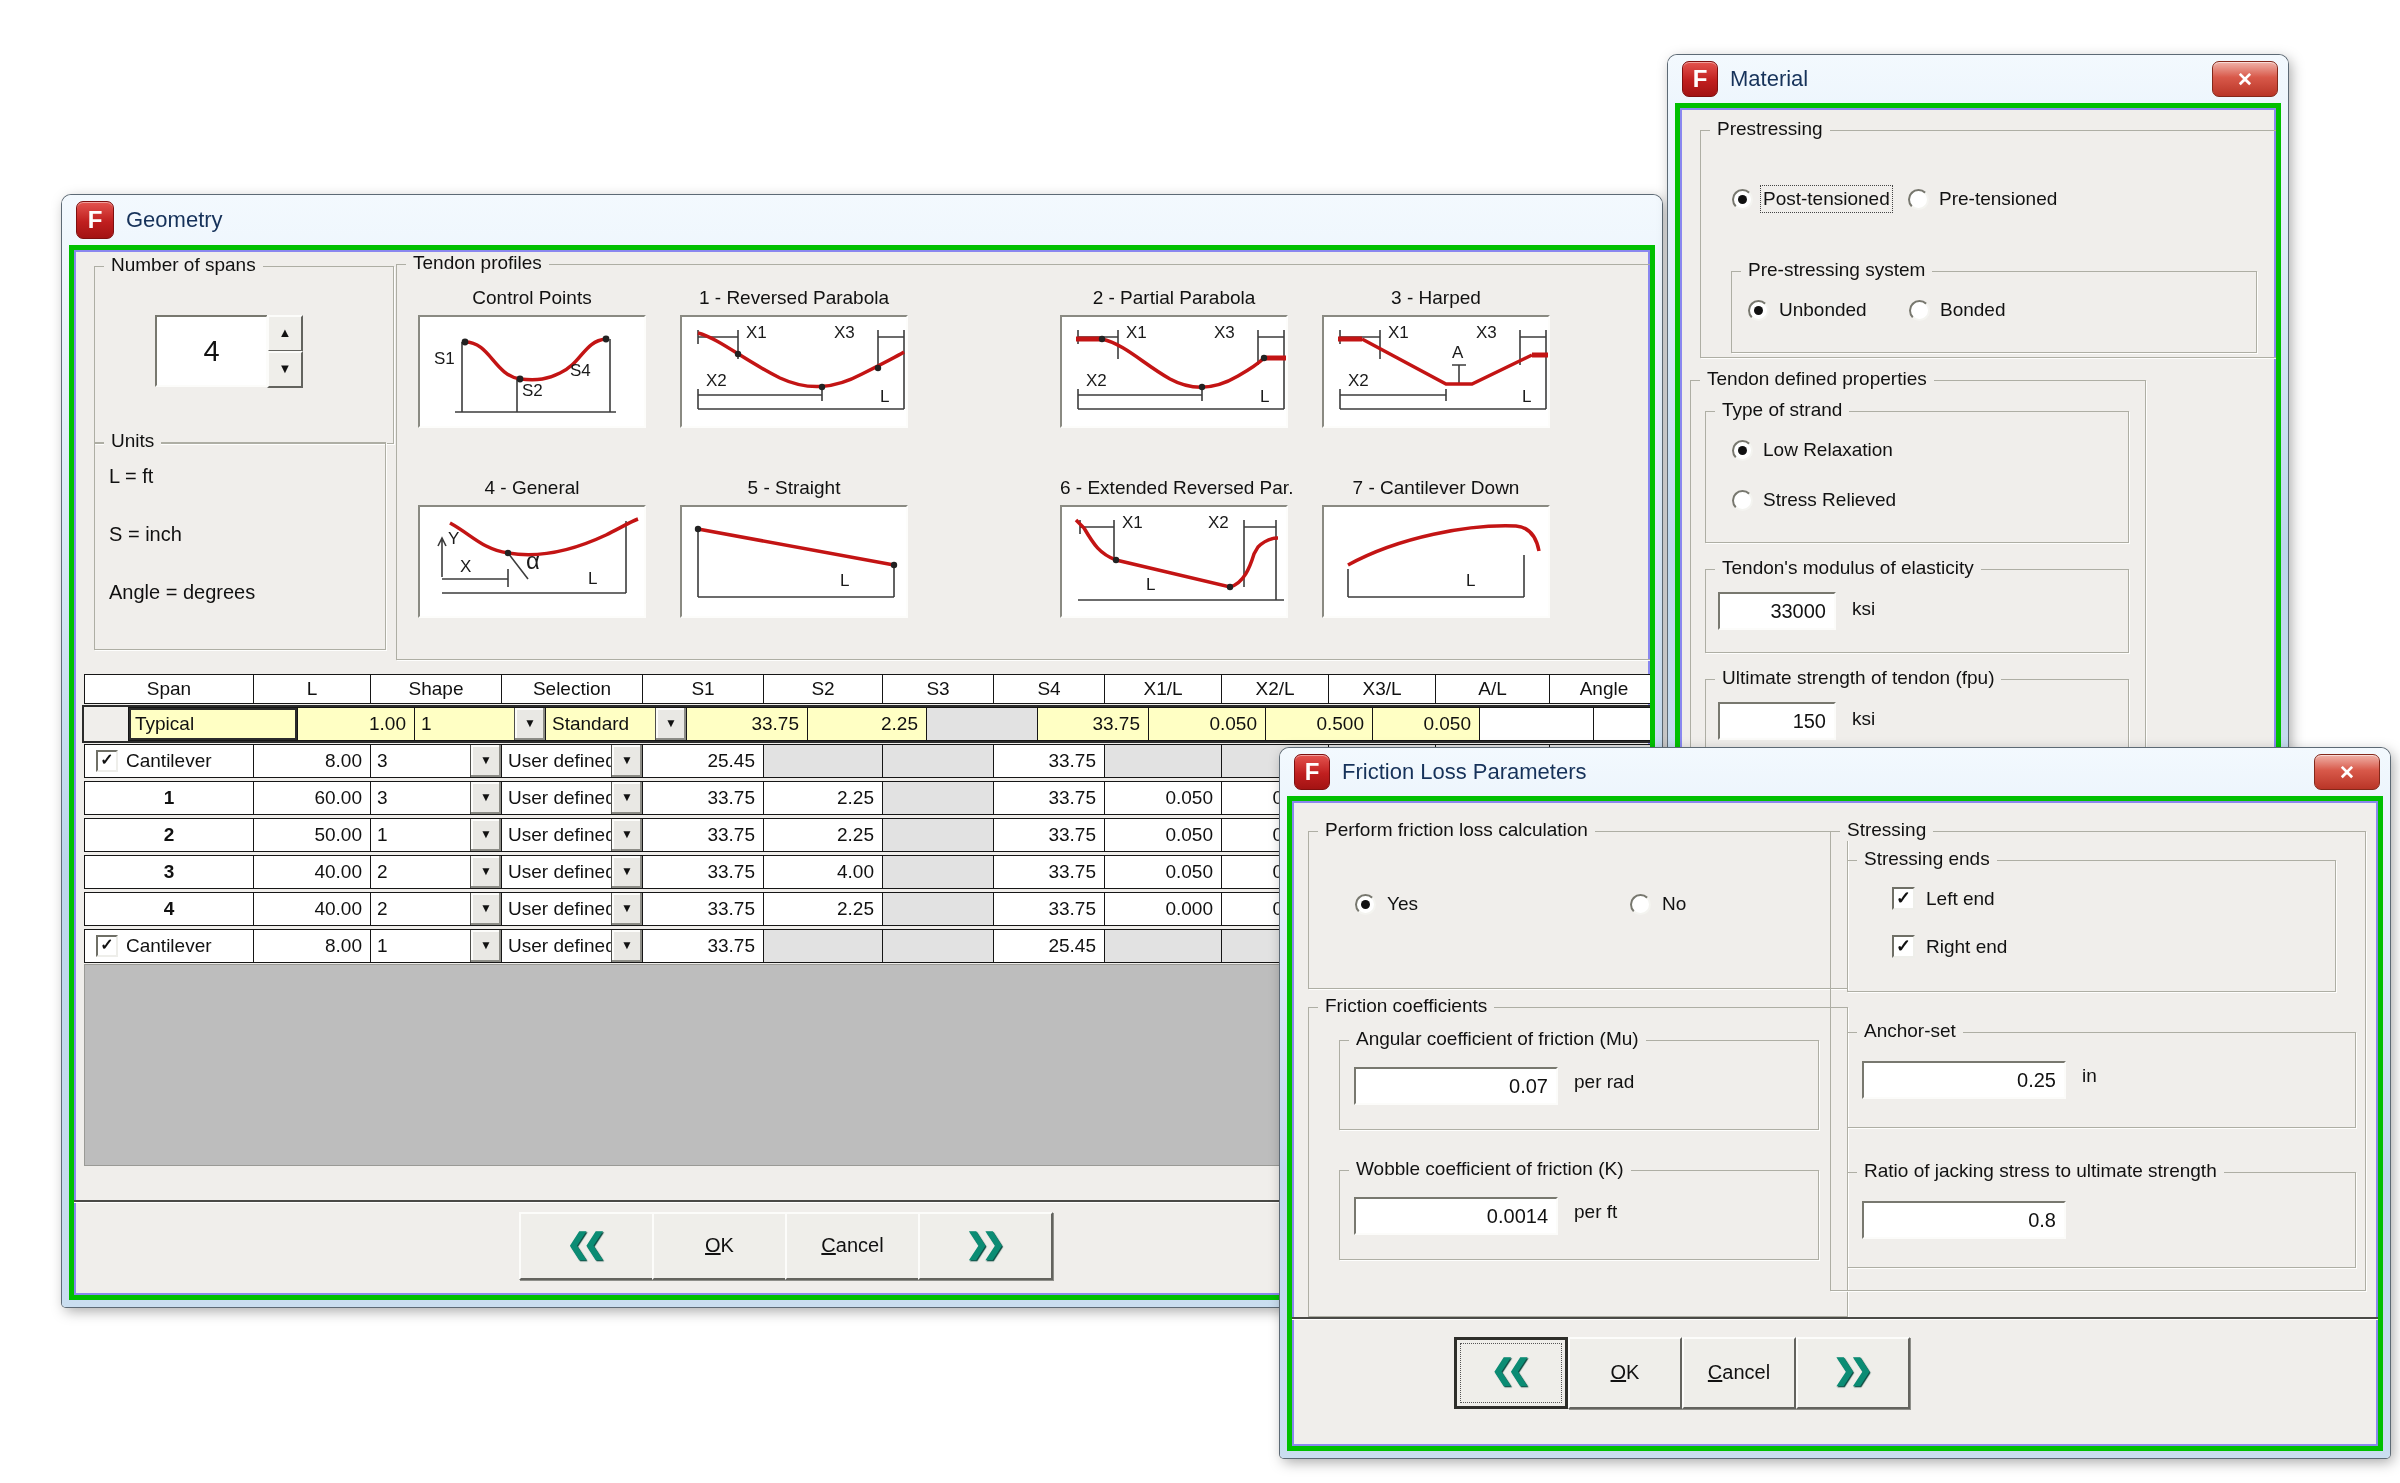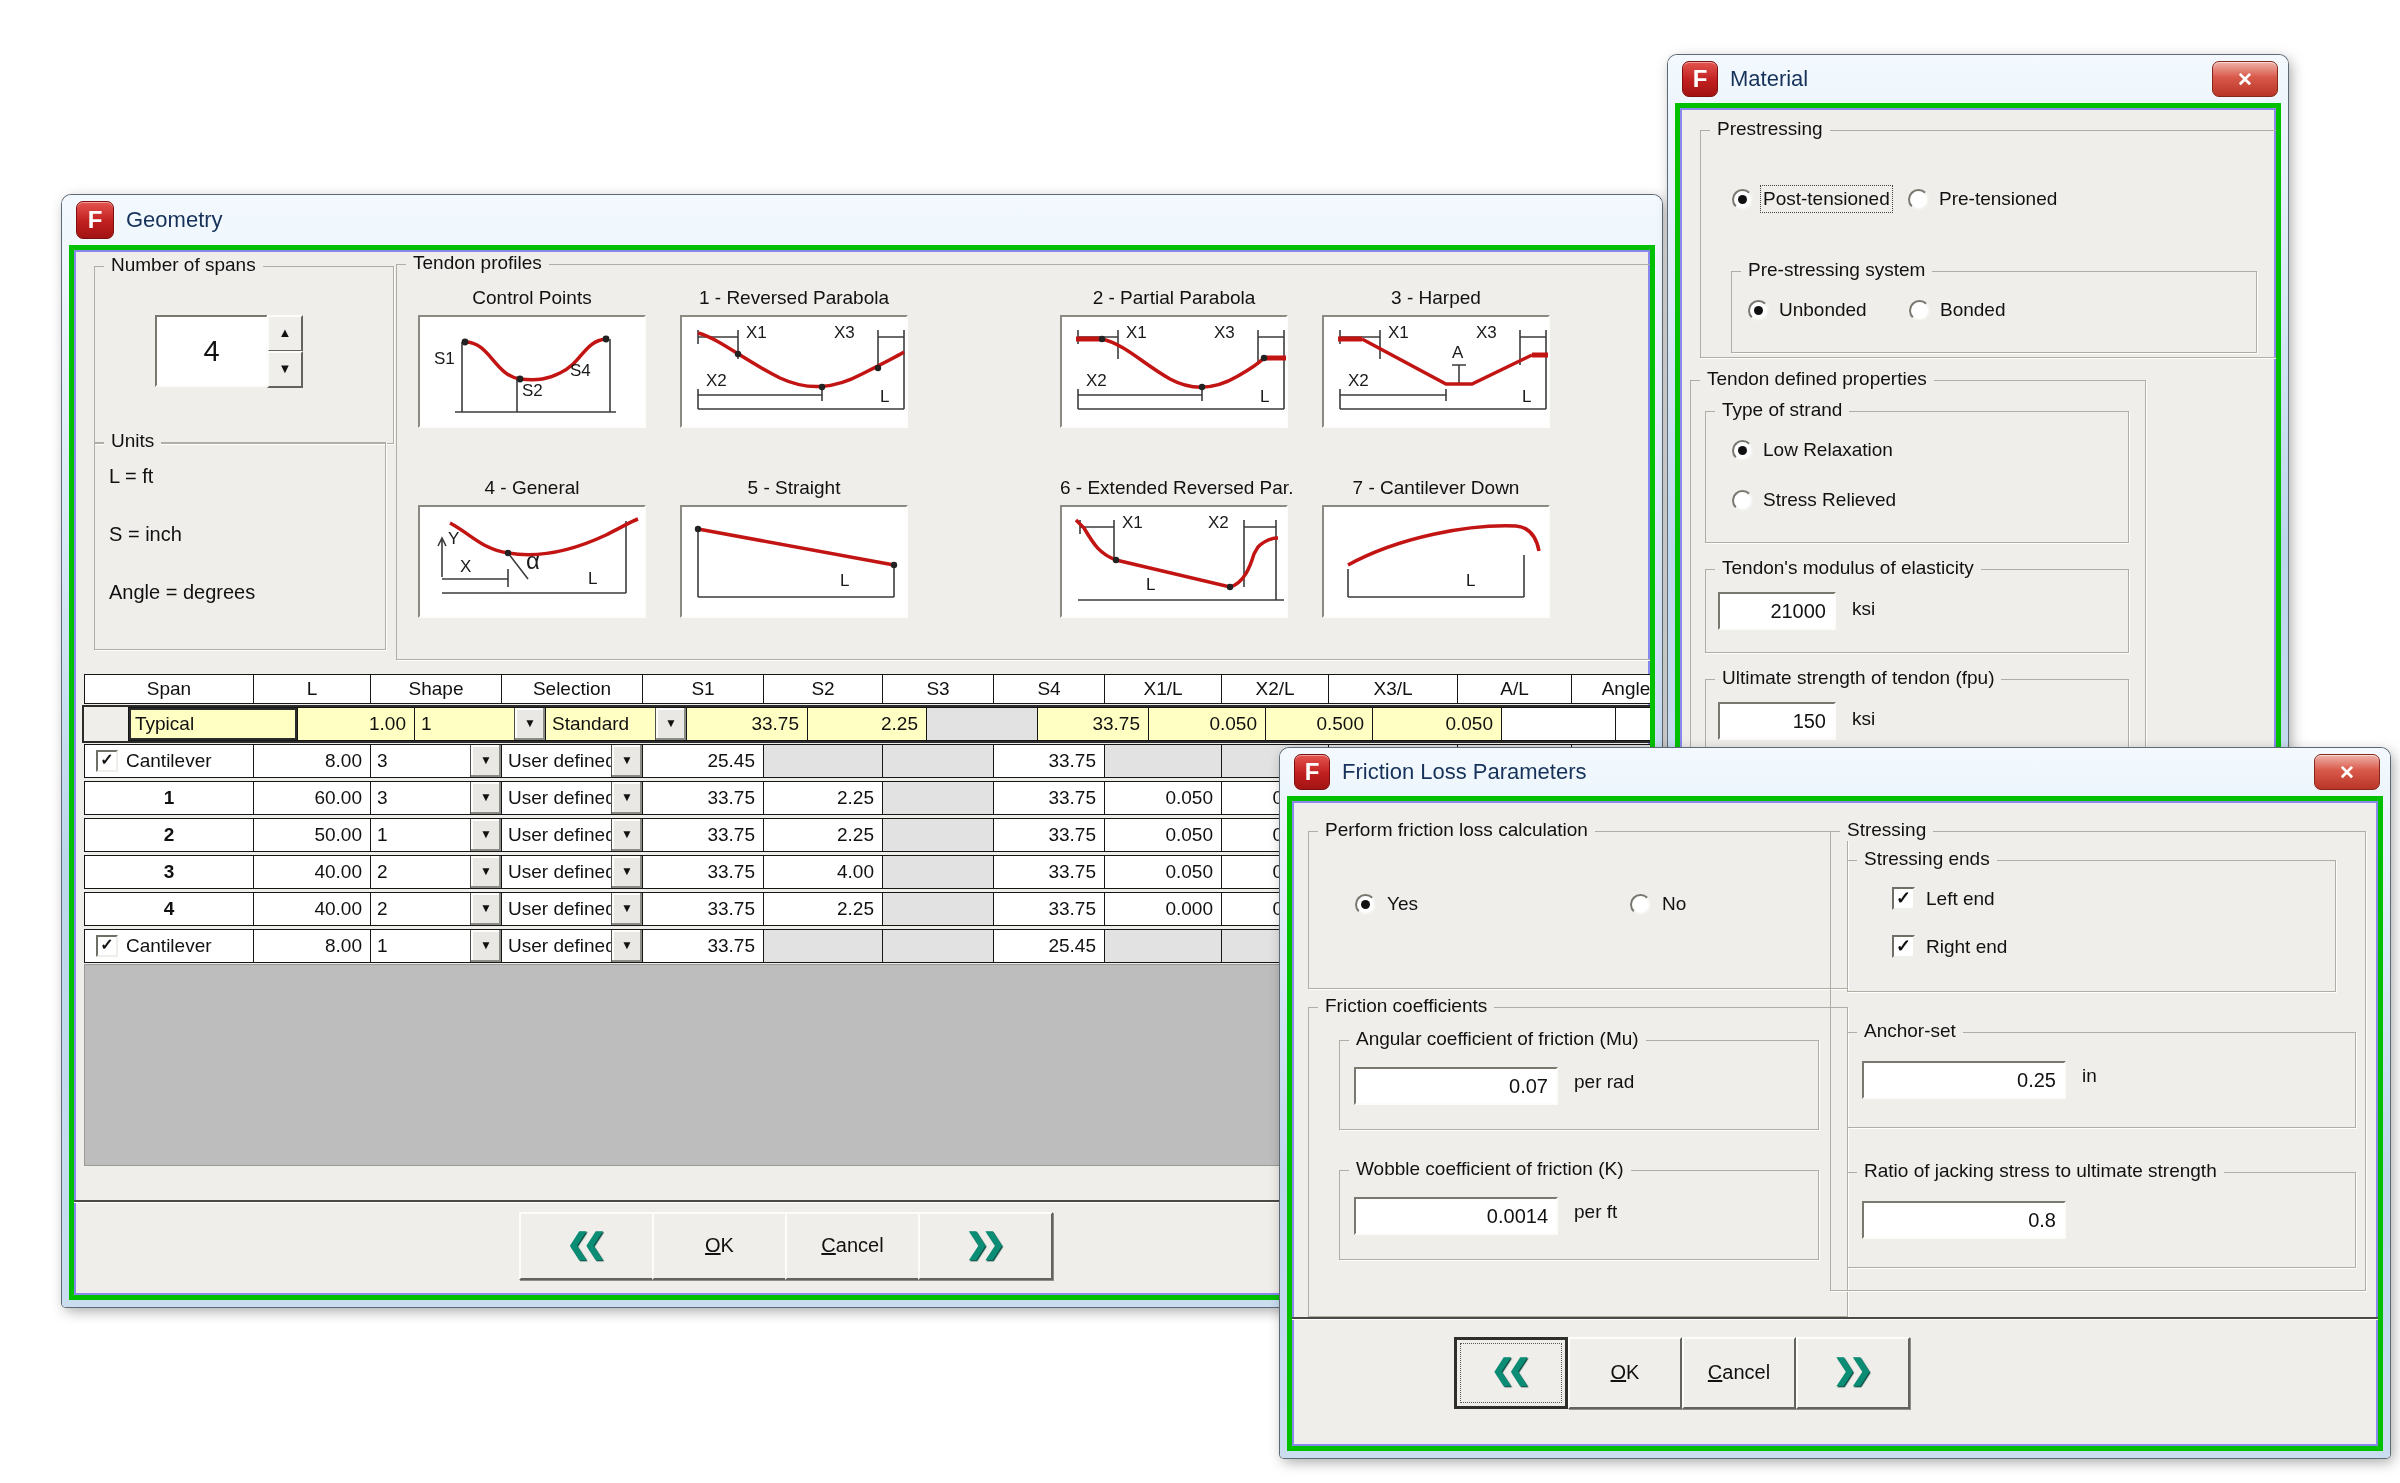--- a/index.html
+++ b/index.html
@@ -73,21 +73,21 @@
   .tr.hl .td.cur{box-shadow:inset 0 0 0 2px #2b2b2b;}
   .ddwrap{display:flex;height:32px;}
   .ddtxt{flex:1;padding-left:6px;overflow:hidden;}
   .ddb{width:30px;background:#e9e8e4;border-left:1px solid #4e4e4a;font-size:12px;line-height:30px;
        text-align:center;box-shadow:inset -2px -2px 0 #8c8c86,inset 2px 2px 0 #fcfcfa;}
   .cbx{display:inline-block;width:22px;height:22px;background:#fff;border:2px solid;box-sizing:border-box;
        border-color:#6f6f66 #eeeeea #eeeeea #6f6f66;margin:5px 8px 0 5px;font-size:16px;font-weight:bold;
        line-height:16px;text-align:center;vertical-align:top;}
   .grayfill{position:absolute;background:#bdbdbd;border:1px solid #9a9a96;}
   .c0{width:170px}.c1{width:118px}.c2{width:132px}.c3{width:142px}.c4{width:122px}.c5{width:120px}
-  .c6{width:112px}.c7{width:112px}.c8{width:118px}.c9{width:108px}.c10{width:130px}.c11{width:115px}.c12{width:110px}
+  .c6{width:112px}.c7{width:112px}.c8{width:118px}.c9{width:108px}.c10{width:108px}.c11{width:115px}.c12{width:110px}
   svg path,svg line,svg polyline{fill:none;}
   .red{stroke:#c31414;stroke-width:3.5;}
   .redthick{stroke:#c31414;stroke-width:5;}
   .dim{stroke:#3d3d3d;stroke-width:1.6;}
 </style>
 </head>
 <body>
 
 <div id="stage">
 
@@ -339,21 +339,21 @@
         <div class="grp" style="left:14px;top:30px;width:390px;height:130px">
           <div class="glabel">Type of strand</div>
           <span class="radio on" style="left:26px;top:28px"></span>
           <span class="rlabel" style="left:57px;top:27px">Low Relaxation</span>
           <span class="radio" style="left:26px;top:78px"></span>
           <span class="rlabel" style="left:57px;top:77px">Stress Relieved</span>
         </div>
 
         <div class="grp" style="left:14px;top:188px;width:390px;height:82px">
           <div class="glabel">Tendon's modulus of elasticity</div>
-          <div class="fld" style="left:12px;top:22px;width:118px">21000</div>
+          <div class="fld" style="left:12px;top:22px;width:118px">33000</div>
           <span class="unit" style="left:146px;top:28px">ksi</span>
         </div>
 
         <div class="grp" style="left:14px;top:298px;width:390px;height:82px">
           <div class="glabel">Ultimate strength of tendon (fpu)</div>
           <div class="fld" style="left:12px;top:22px;width:118px">150</div>
           <span class="unit" style="left:146px;top:28px">ksi</span>
         </div>
 
         <div class="grp" style="left:14px;top:408px;width:390px;height:60px">

